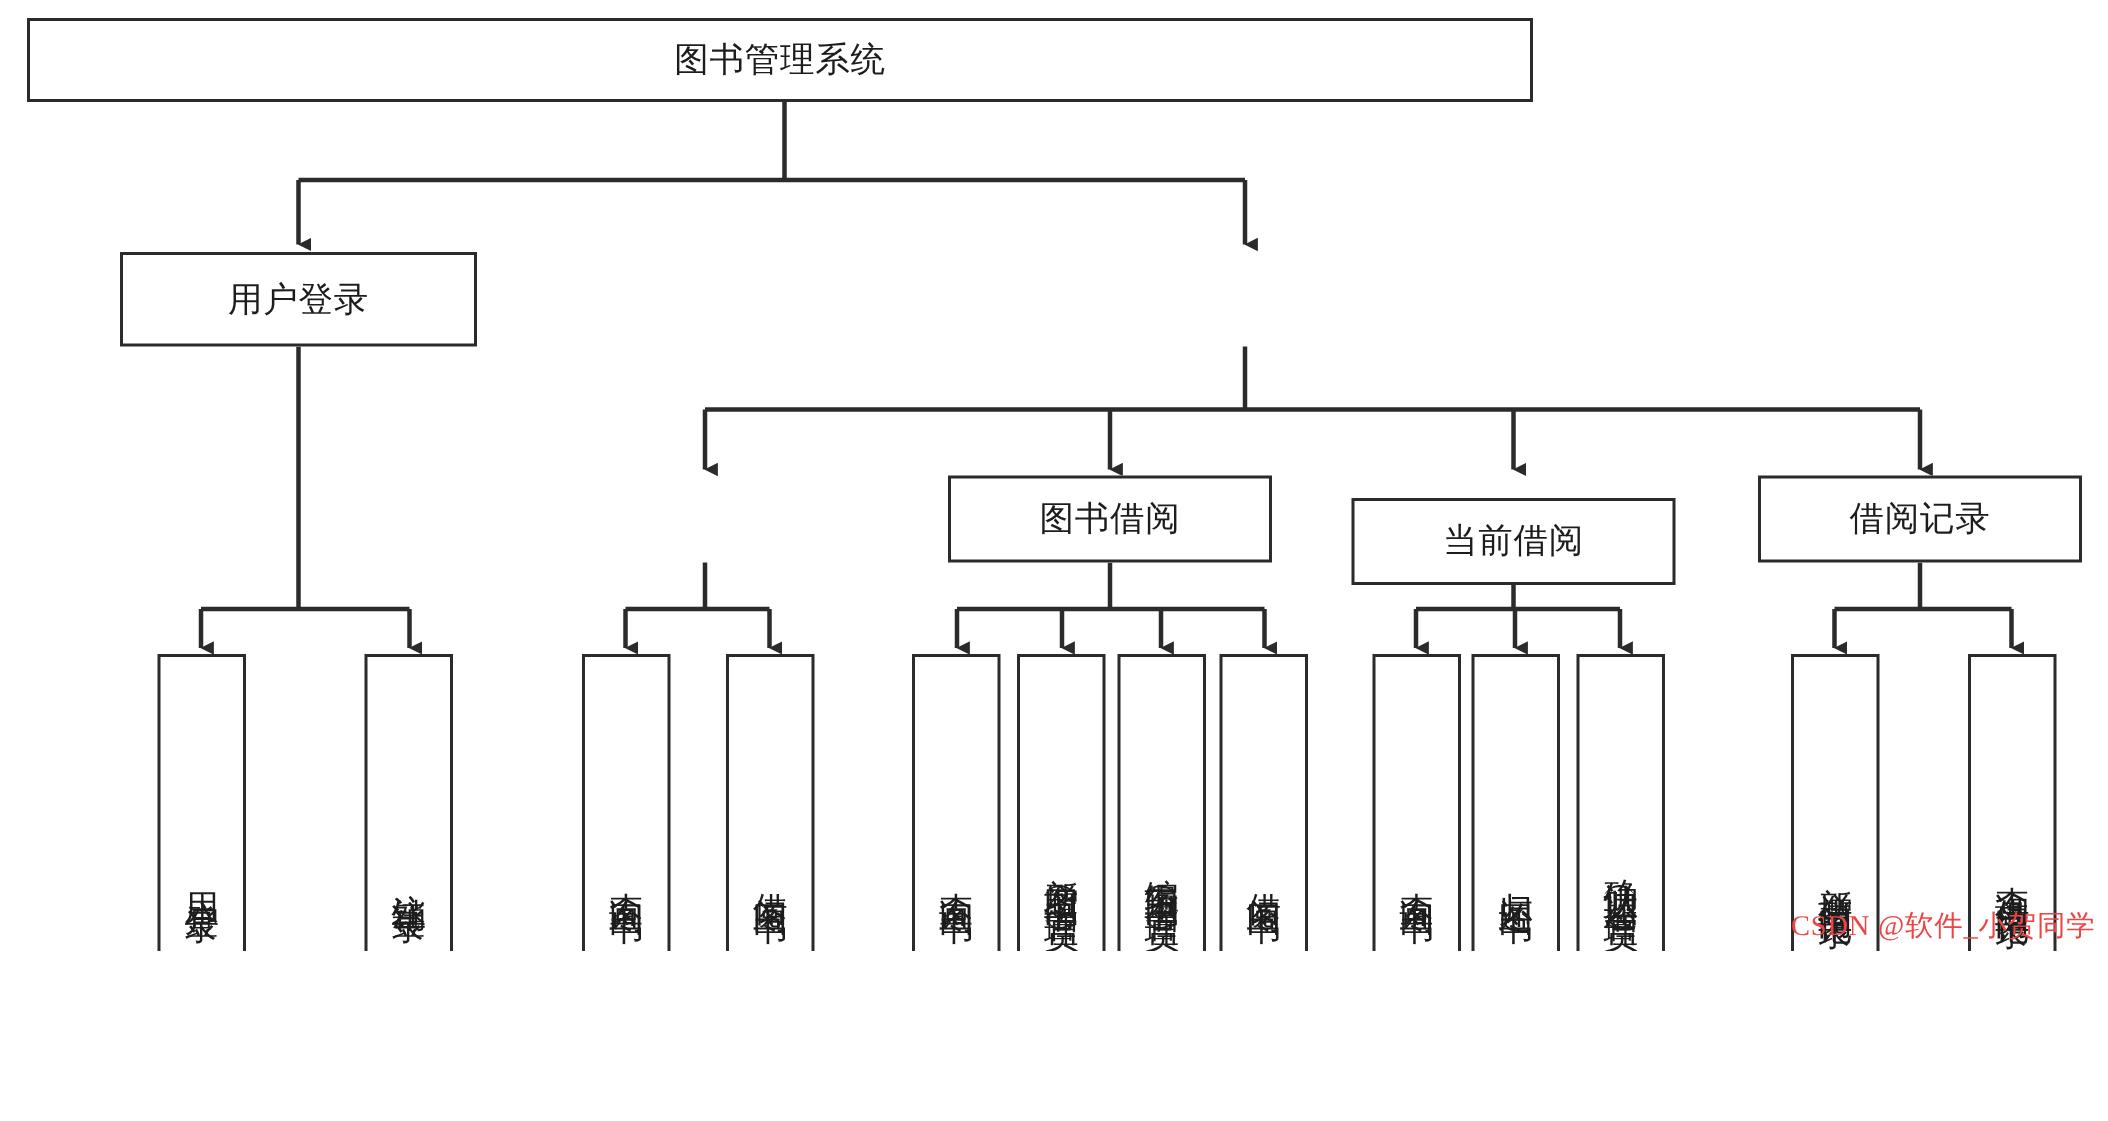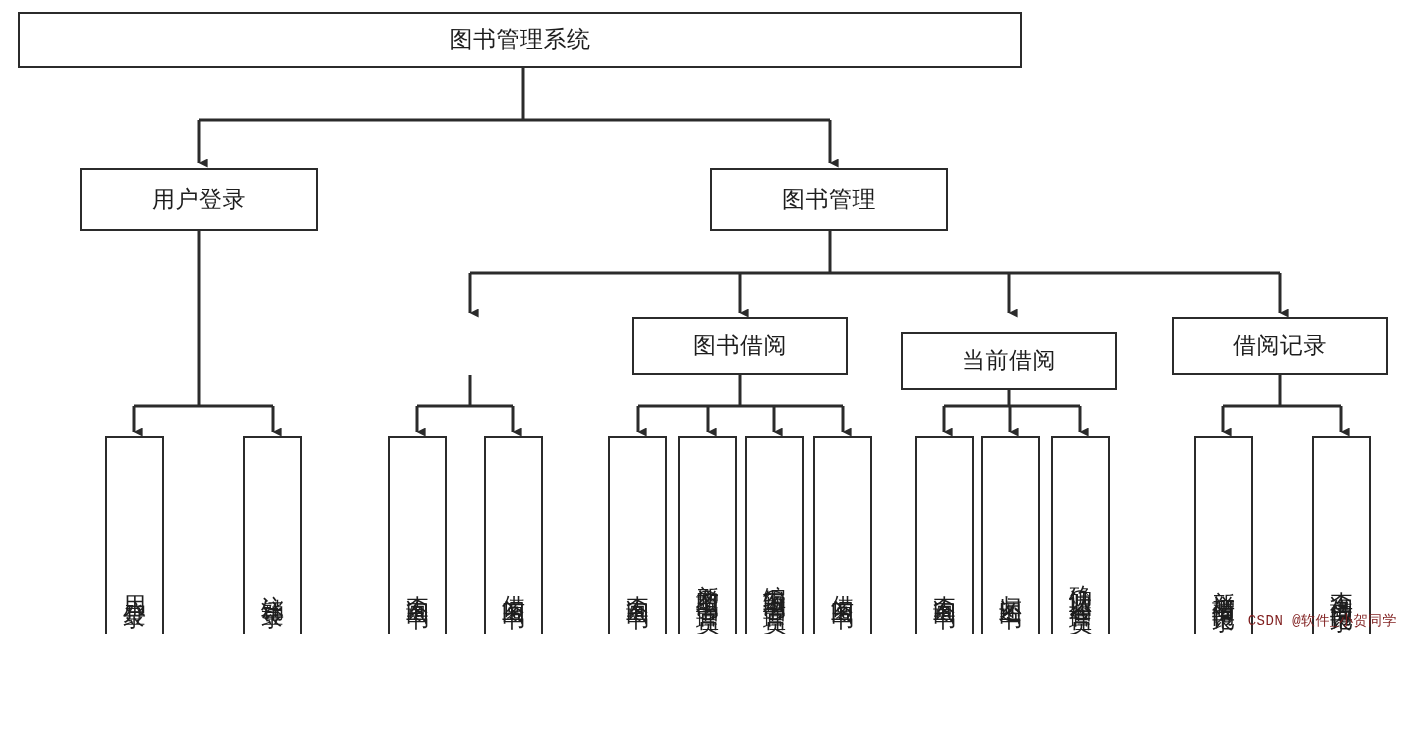--- a/index.html
+++ b/index.html
@@ -49,26 +49,26 @@
     writing-mode: vertical-rl;
     text-orientation: upright;
     font-size: 23px;
     letter-spacing: 4px;
     line-height: 1;
   }
   #watermark {
     position: absolute;
     right: 8px;
     bottom: 4px;
-    font-size: 14px;
-    color: #7f1d1d;
+    font-size: 19px;
+    color: #ef4444;
     letter-spacing: 0.5px;
     z-index: 5;
     white-space: nowrap;
-    font-family: Liberation Mono, monospace;
+    font-family: Liberation Serif, serif;
   }
 </style>
 </head>
 <body>
 
 <div id="diagram-root">
 
   <svg id="diagram-svg" viewBox="0 0 1405 747" xmlns="http://www.w3.org/2000/svg">
     <defs>
       <marker id="arrowhead" markerWidth="10" markerHeight="10" refX="4.5" refY="8.6" orient="auto" markerUnits="userSpaceOnUse">
@@ -121,23 +121,20 @@
     </g>
   </svg>
 
   <div class="node horizontal" style="left:18px; top:12px; width:1004px; height:56px;">
     <span class="label">图书管理系统</span>
   </div>
 
   <div class="node horizontal" style="left:80px; top:168px; width:238px; height:63px;">
     <span class="label">用户登录</span>
   </div>
-  <div class="node horizontal" style="left:710px; top:168px; width:238px; height:63px;">
-    <span class="label">图书管理</span>
-  </div>
 
   <div class="node horizontal" style="left:632px; top:317px; width:216px; height:58px;justify-content:center;">
     <span class="label">图书借阅</span>
   </div>
   <div class="node horizontal" style="left:901px; top:317px; width:216px; height:58px;margin-top:15px;">
     <span class="label">当前借阅</span>
   </div>
   <div class="node horizontal" style="left:1172px; top:317px; width:216px; height:58px;">
     <span class="label">借阅记录</span>
   </div>

